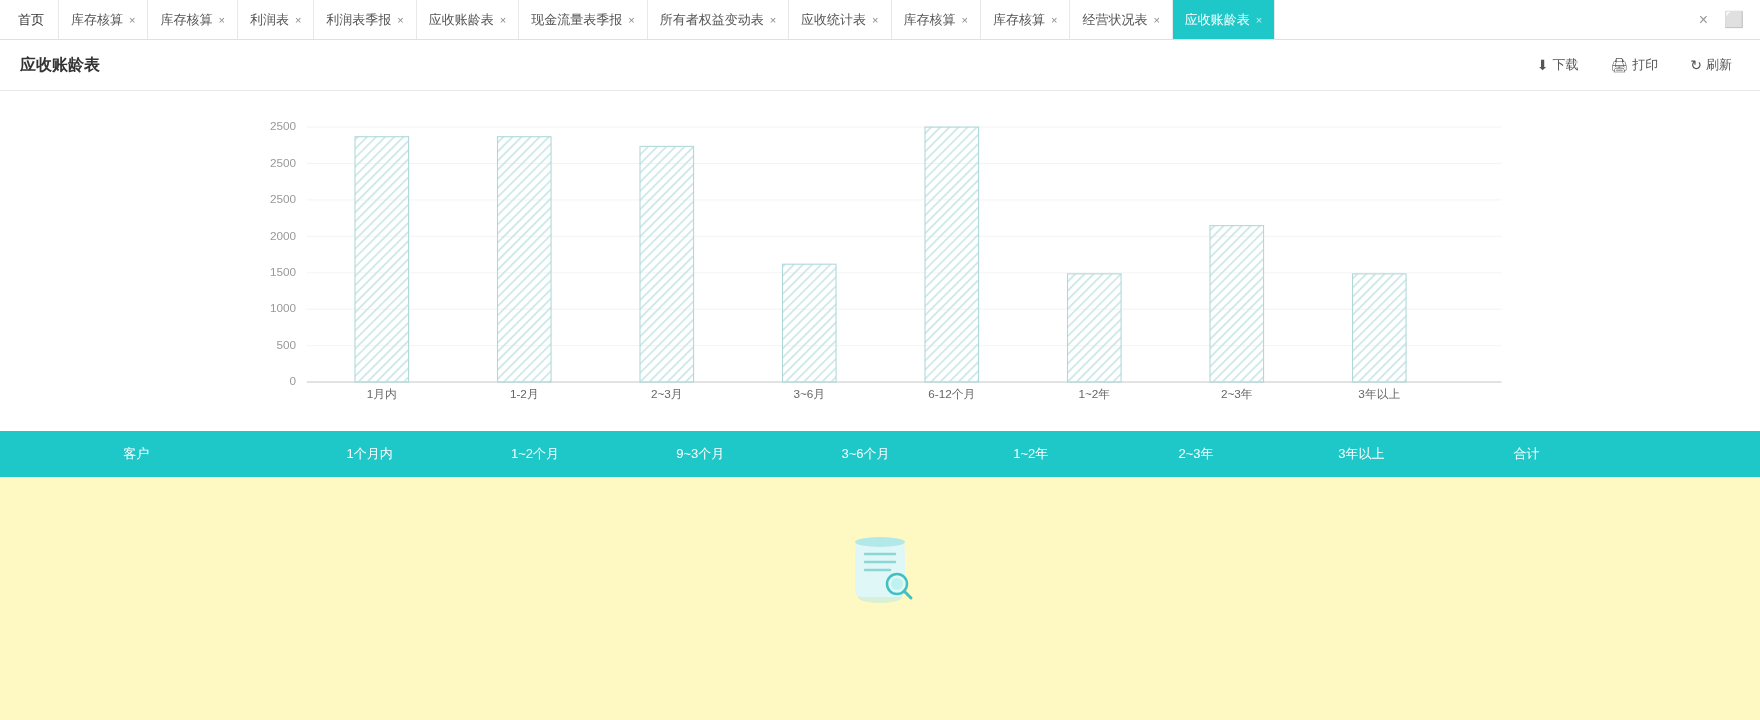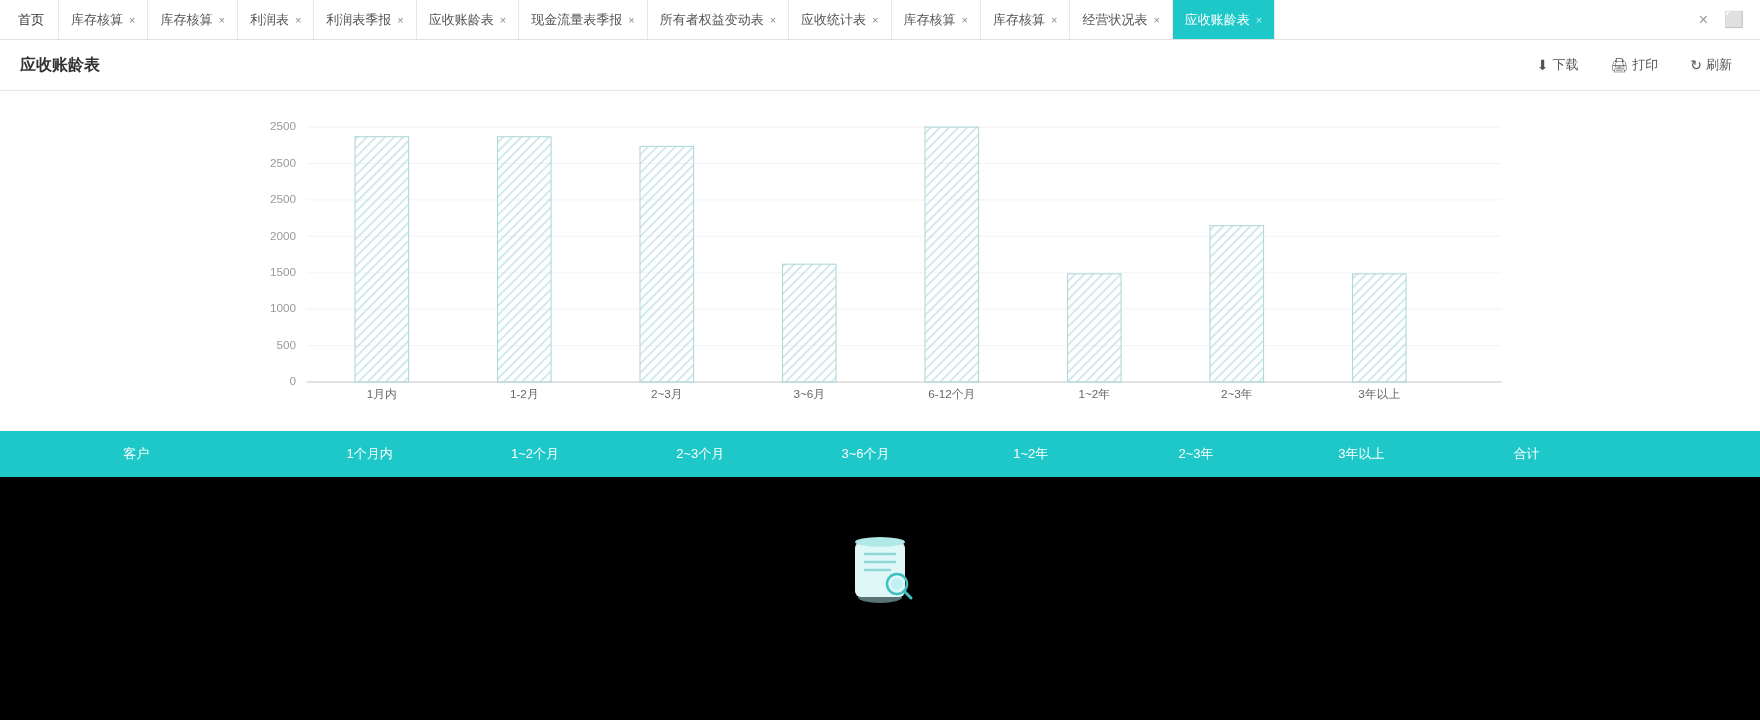--- a/index.html
+++ b/index.html
@@ -87,21 +87,21 @@
       gap: 4px;
       cursor: pointer;
       color: #555;
       font-size: 13px;
       padding: 4px 8px;
     }
     .header-action-btn .icon { font-size: 14px; }
 
     
     .main-content {
-      background: #000000;
+      background: #fef9c3;
       margin: 0;
       min-height: calc(720px - 40px - 50px);
     }
 
     
     .chart-area {
       padding: 20px 30px;
       background: #fff;
     }
 
@@ -277,21 +277,21 @@
         <rect x="1041" y="152" width="50" height="101" fill="url(#hatch)" stroke="#b0d8d8" stroke-width="1"></rect>
         <text x="1066" y="268" font-size="11" fill="#666" text-anchor="middle">3年以上</text>
       </svg>
     </div>
   </div>
 
   <div class="table-header" id="table-header-row">
   <div class="table-header-cell">客户</div>
       <div class="table-header-cell">1个月内</div>
       <div class="table-header-cell">1~2个月</div>
-      <div class="table-header-cell">2~3个月</div>
+      <div class="table-header-cell">9~3个月</div>
       <div class="table-header-cell">3~6个月</div>
       <div class="table-header-cell">1~2年</div>
       <div class="table-header-cell">2~3年</div>
       <div class="table-header-cell">3年以上</div>
       <div class="table-header-cell">合计</div>
     </div>
 
   <div class="empty-state">
 
     <svg width="90" height="90" viewBox="0 0 90 90">

